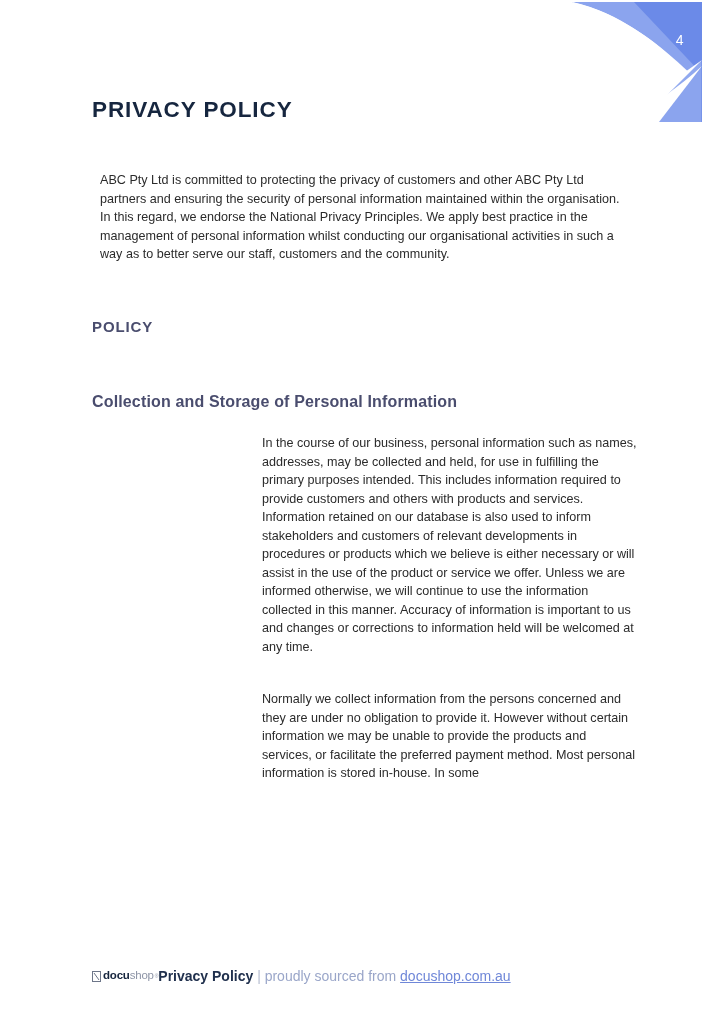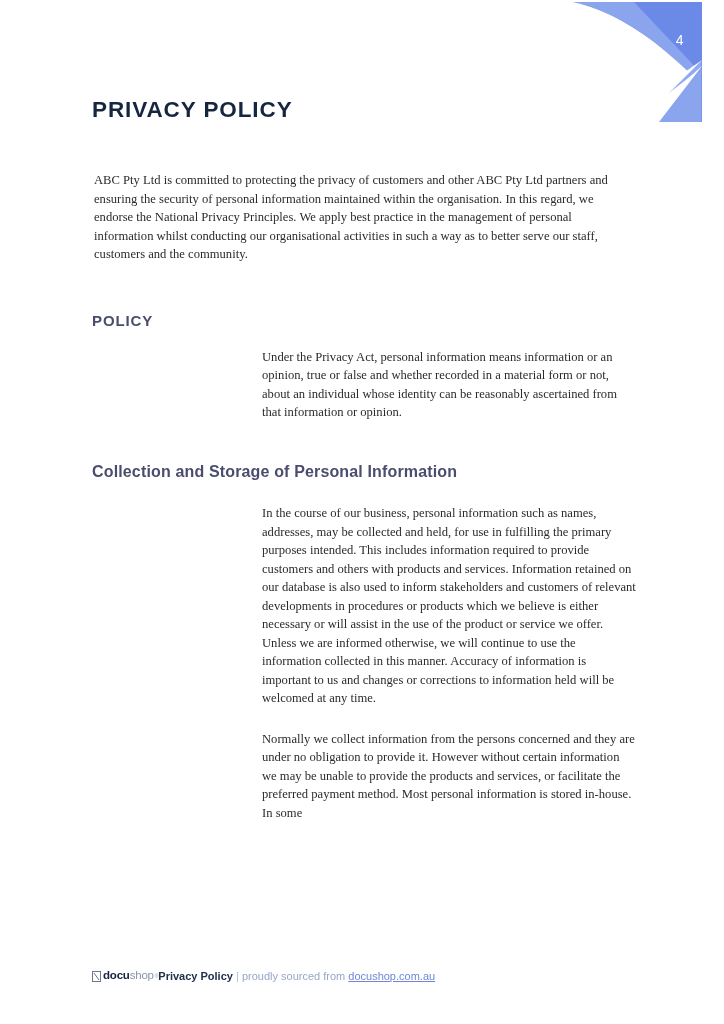--- a/index.html
+++ b/index.html
@@ -79,23 +79,22 @@
     color: #4a4d6e;
     letter-spacing: 0.15px;
     margin: 0 0 22px 0;
     line-height: 1.3;
   }
 
   .body-text {
     font-size: 12.6px;
     color: #2b2b2b;
     line-height: 18.5px;
-    margin: 2px;
+    margin: 8px;
     text-align: left;
-    font-family: Liberation Serif, serif;
   }
 
   .block-full { width: 528px; }
 
   .block-indent {
     margin-left: 170px;
     width: 375px;
   }
 
   .spacer-lg { height: 46px; }
@@ -135,21 +134,21 @@
     font-weight: normal;
     color: #8d94a6;
   }
   .brand-tm {
     font-size: 5px;
     color: #8d94a6;
     vertical-align: super;
     margin-left: 1px;
   }
   .footer-right {
-    font-size: 11px;
+    font-size: 14px;
     line-height: 1;
     color: #9aa6c9;
     white-space: nowrap;
   }
   .footer-doc-name {
     font-weight: bold;
     color: #20304d;
   }
   .footer-sep { color: #b6bdd1; }
   .footer-link {
@@ -185,21 +184,20 @@
 
   <div class="content">
 
     <h1 class="doc-title">PRIVACY POLICY</h1>
 
     <p class="body-text block-full">ABC Pty Ltd is committed to protecting the privacy of customers and other ABC Pty Ltd partners and ensuring the security of personal information maintained within the organisation. In this regard, we endorse the National Privacy Principles.  We apply best practice in the management of personal information whilst conducting our organisational activities in such a way as to better serve our staff, customers and the community.</p>
 
     <div class="spacer-lg"></div>
 
     <h2 class="section-heading">POLICY</h2>
-    <p class="body-text block-indent">Under the Privacy Act, personal information means information or an opinion, true or false and whether recorded in a material form or not, about an individual whose identity can be reasonably ascertained from that information or opinion.</p>
 
     <div class="spacer-md"></div>
 
     <h3 class="sub-heading">Collection and Storage of Personal Information</h3>
     <p class="body-text block-indent">In the course of our business, personal information such as names, addresses, may be collected and held, for use in fulfilling the primary purposes intended. This includes information required to provide customers and others with products and services. Information retained on our database is also used to inform stakeholders and customers of relevant developments in procedures or products which we believe is either necessary or will assist in the use of the product or service we offer. Unless we are informed otherwise, we will continue to use the information collected in this manner. Accuracy of information is important to us and changes or corrections to information held will be welcomed at any time.</p>
 
     <div class="spacer-sm"></div>
 
     <p class="body-text block-indent">Normally we collect information from the persons concerned and they are under no obligation to provide it. However without certain information we may be unable to provide the products and services, or facilitate the preferred payment method. Most personal information is stored in-house. In some</p>
 

